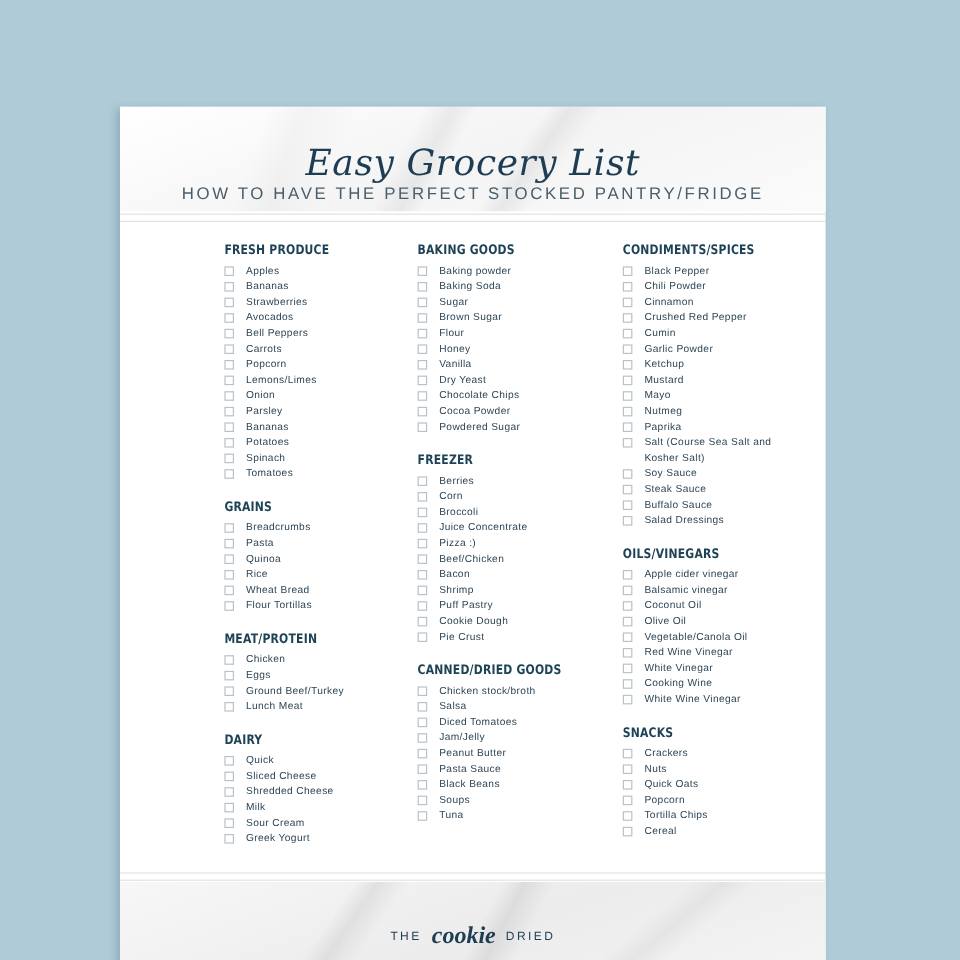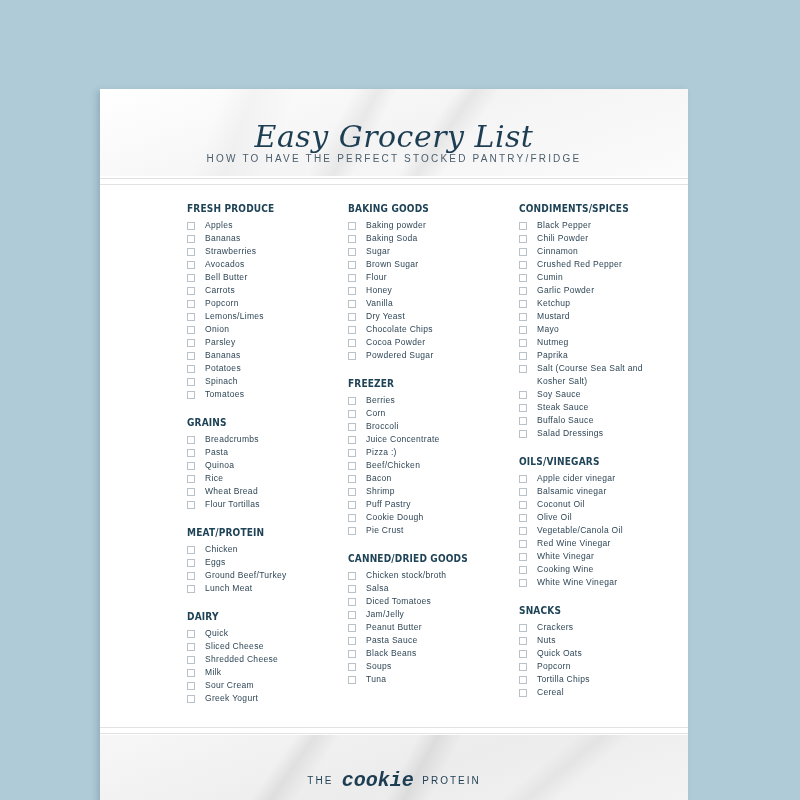--- a/index.html
+++ b/index.html
@@ -67,21 +67,21 @@
     color: #1d3d52;
     letter-spacing: 0.5px;
     margin-top: 16px;
   }
   .subtitle {
     position: absolute;
     top: 64px;
     left: 0;
     width: 100%;
     text-align: center;
-    font-size: 10px;
+    font-size: 14px;
     letter-spacing: 2.2px;
     color: #4a5e6c;
   }
   .column {
     position: absolute;
     top: 113px;
     margin-left: 25px;
   }
   .col-1 { left: 62px; }
   .col-2 { left: 223px; }
@@ -136,21 +136,21 @@
     text-align: center;
     color: #1d3d52;
     white-space: nowrap;
   }
   .logo .small {
     font-size: 10px;
     letter-spacing: 2px;
     vertical-align: middle;
   }
   .logo .script {
-    font-family: Liberation Mono, monospace;
+    font-family: Liberation Serif, serif;
     font-style: italic;
     font-weight: bold;
     font-size: 20px;
     margin: 0 4px;
     vertical-align: middle;
   }
 </style>
 </head>
 <body>
 
@@ -176,21 +176,21 @@
         <div class="item">
           <span class="checkbox"></span>
           <span class="label">Strawberries</span>
         </div>
         <div class="item">
           <span class="checkbox"></span>
           <span class="label">Avocados</span>
         </div>
         <div class="item">
           <span class="checkbox"></span>
-          <span class="label">Bell Butter</span>
+          <span class="label">Bell Peppers</span>
         </div>
         <div class="item">
           <span class="checkbox"></span>
           <span class="label">Carrots</span>
         </div>
         <div class="item">
           <span class="checkbox"></span>
           <span class="label">Popcorn</span>
         </div>
         <div class="item">
@@ -566,15 +566,15 @@
         </div>
       </div>
     </div>
 
   <div class="rule" style="top:638px;"></div>
   <div class="rule" style="top:644px;"></div>
   <div class="marble footer"></div>
   <div class="logo">
     <span class="small">THE</span>
     <span class="script">cookie</span>
-    <span class="small">PROTEIN</span>
+    <span class="small">DRIED</span>
   </div>
 </div>
 
 </body></html>

